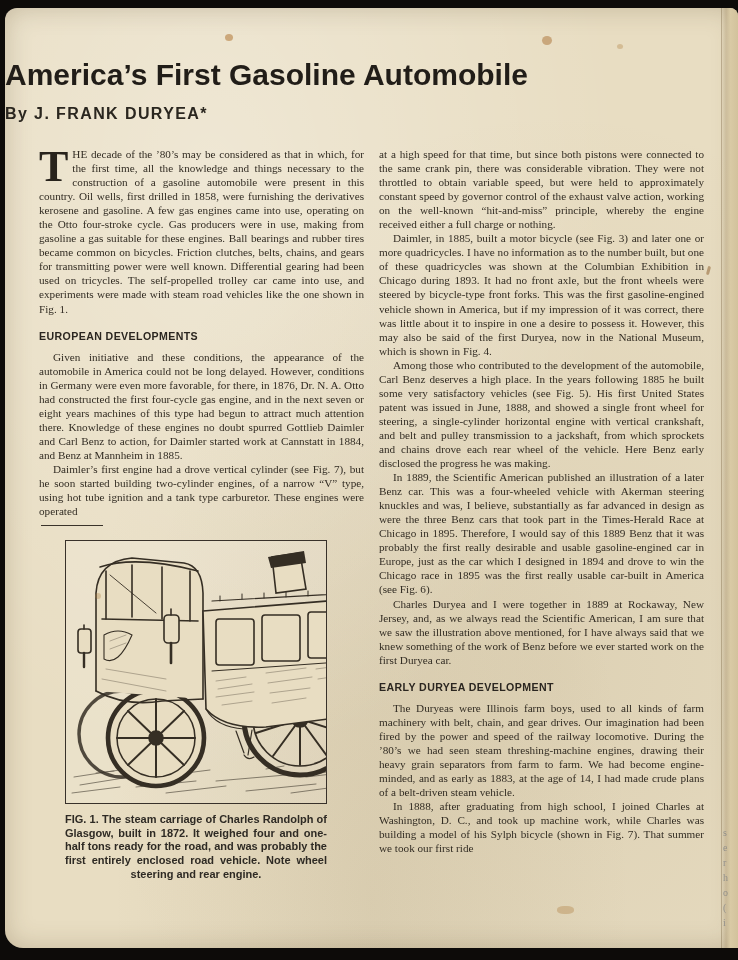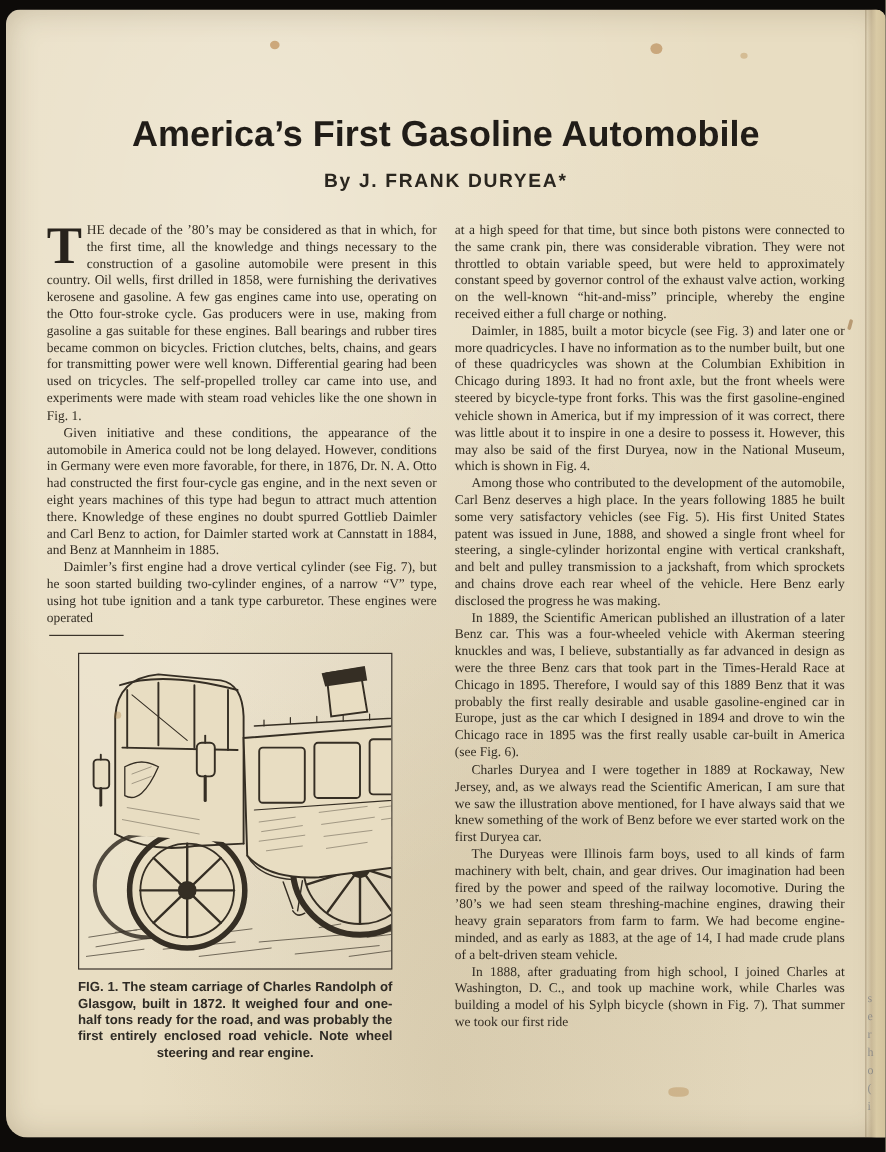--- a/index.html
+++ b/index.html
@@ -24,21 +24,21 @@
         color:#5f6878;opacity:0.55;}
   
   .fox{position:absolute;border-radius:50%;pointer-events:none;}
   .f1{left:220px;top:26px;width:8px;height:7px;background:#b07634;opacity:.55;}
   .f2{left:537px;top:28px;width:10px;height:9px;background:#a96f34;opacity:.5;}
   .f3{left:612px;top:36px;width:6px;height:5px;background:#b07e40;opacity:.35;}
   .f4{left:552px;top:898px;width:17px;height:8px;background:#b98f56;opacity:.45;border-radius:40%;}
   .f5{left:702px;top:258px;width:3px;height:9px;background:#8a5a28;opacity:.5;border-radius:2px;transform:rotate(15deg);}
   .f6{left:90px;top:585px;width:6px;height:6px;background:#a97a3c;opacity:.3;}
 
-  .masthead{padding-top:88px;text-align:center;}
+  .masthead{padding-top:50px;}
   .title{font-family:"Liberation Sans",sans-serif;font-weight:bold;font-size:30px;
          letter-spacing:0px;color:#211d18;margin:0;}
   .byline{font-family:"Liberation Sans",sans-serif;font-weight:bold;font-size:16px;
           letter-spacing:1.4px;color:#2a261f;margin-top:13px;}
 
   .cols{display:flex;gap:15px;padding:0 34px;margin-top:24px;}
   .col{width:325px;color:#322c23;font-size:11.2px;line-height:14.05px;text-align:justify;}
   .col p{margin:0;hyphens:none;}
   p.ind{text-indent:14px;}
   .it{}
@@ -70,20 +70,21 @@
 
   <div class="masthead">
     <h1 class="title">America’s First Gasoline Automobile</h1>
     <div class="byline">By J. FRANK DURYEA*</div>
   </div>
 
   <div class="cols">
 
     <div class="col">
       <p><span class="dropcap">T</span><span><span>HE decade of the ’80’s may be considered as that in which, for the first time, all the knowledge and things necessary to the construction of a gasoline automobile were present in this country.  Oil wells, first drilled in 1858, were furnishing the derivatives kerosene and gasoline.  A few gas engines came into use, operating on the Otto four-stroke cycle.  Gas producers were in use, making from gasoline a gas suitable for these engines. Ball bearings and rubber tires became common on bicycles.  Friction clutches, belts, chains, and gears for transmitting power were well known.  Differential gearing had been used on tricycles.  The self-propelled trolley car came into use, and experiments were made with steam road vehicles like the one shown in </span><span class="it">Fig. 1</span><span>.</span></span></p>
+      <h2 class="sect">EUROPEAN DEVELOPMENTS</h2>
       <p class="ind"><span>Given initiative and these conditions, the appearance of the automobile in America could not be long delayed. However, conditions in Germany were even more favorable, for there, in 1876, Dr. N. A. Otto had constructed the first four-cycle gas engine, and in the next seven or eight years machines of this type had begun to attract much attention there.  Knowledge of these engines no doubt spurred Gottlieb Daimler and Carl Benz to action, for Daimler started work at Cannstatt in 1884, and Benz at Mannheim in 1885.</span></p>
       <p class="ind"><span>Daimler’s first engine had a drove vertical cylinder (see </span><span class="it">Fig. 7</span><span>), but he soon started building two-cylinder engines, of a narrow “V” type, using hot tube ignition and a tank type carburetor.  These engines were operated</span></p>
       <div class="footnote-rule"></div>
 
       <figure>
         <div class="fig-frame">
           
           <svg viewBox="0 0 299 262" width="299" height="262">
             <g stroke="#352e24" fill="none" stroke-width="1.6" stroke-linecap="round">
 
@@ -174,20 +175,21 @@
         <figcaption>FIG. 1.  The steam carriage of Charles Randolph of Glasgow, built in 1872.  It weighed four and one-half tons ready for the road, and was probably the first entirely enclosed road vehicle.  Note wheel steering and rear engine.</figcaption>
       </figure>
     </div>
 
     <div class="col">
       <p><span>at a high speed for that time, but since both pistons were connected to the same crank pin, there was considerable vibration.  They were not throttled to obtain variable speed, but were held to approximately constant speed by governor control of the exhaust valve action, working on the well-known “hit-and-miss” principle, whereby the engine received either a full charge or nothing.</span></p>
       <p class="ind"><span>Daimler, in 1885, built a motor bicycle (see </span><span class="it">Fig. 3</span><span>) and later one or more quadricycles.  I have no information as to the number built, but one of these quadricycles was shown at the Columbian Exhibition in Chicago during 1893.  It had no front axle, but the front wheels were steered by bicycle-type front forks.  This was the first gasoline-engined vehicle shown in America, but if my impression of it was correct, there was little about it to inspire in one a desire to possess it.  However, this may also be said of the first Duryea, now in the National Museum, which is shown in </span><span class="it">Fig. 4</span><span>.</span></p>
       <p class="ind"><span>Among those who contributed to the development of the automobile, Carl Benz deserves a high place.  In the years following 1885 he built some very satisfactory vehicles (see </span><span class="it">Fig. 5</span><span>).  His first United States patent was issued in June, 1888, and showed a single front wheel for steering, a single-cylinder horizontal engine with vertical crankshaft, and belt and pulley transmission to a jackshaft, from which sprockets and chains drove each rear wheel of the vehicle.  Here Benz early disclosed the progress he was making.</span></p>
       <p class="ind"><span>In 1889, the </span><span class="it">Scientific American</span><span> published an illustration of a later Benz car.  This was a four-wheeled vehicle with Akerman steering knuckles and was, I believe, substantially as far advanced in design as were the three Benz cars that took part in the </span><span class="it">Times-Herald</span><span> Race at Chicago in 1895.  Therefore, I would say of this 1889 Benz that it was probably the first really desirable and usable gasoline-engined car in Europe, just as the car which I designed in 1894 and drove to win the Chicago race in 1895 was the first really usable car-built in America (see </span><span class="it">Fig. 6</span><span>).</span></p>
       <p class="ind"><span>Charles Duryea and I were together in 1889 at Rockaway, New Jersey, and, as we always read the </span><span class="it">Scientific American</span><span>, I am sure that we saw the illustration above mentioned, for I have always said that we knew something of the work of Benz before we ever started work on the first Duryea car.</span></p>
+      <h2 class="sect">EARLY DURYEA DEVELOPMENT</h2>
       <p class="ind"><span>The Duryeas were Illinois farm boys, used to all kinds of farm machinery with belt, chain, and gear drives. Our imagination had been fired by the power and speed of the railway locomotive.  During the ’80’s we had seen steam threshing-machine engines, drawing their heavy grain separators from farm to farm.  We had become engine-minded, and as early as 1883, at the age of 14, I had made crude plans of a belt-driven steam vehicle.</span></p>
       <p class="ind"><span>In 1888, after graduating from high school, I joined Charles at Washington, D. C., and took up machine work, while Charles was building a model of his Sylph bicycle (shown in </span><span class="it">Fig. 7</span><span>).  That summer we took our first ride</span></p>
     </div>
 
   </div>
 
   <div class="page-edge">
     <div class="bleed-letters">
         <div>s</div>
         <div>e</div>

